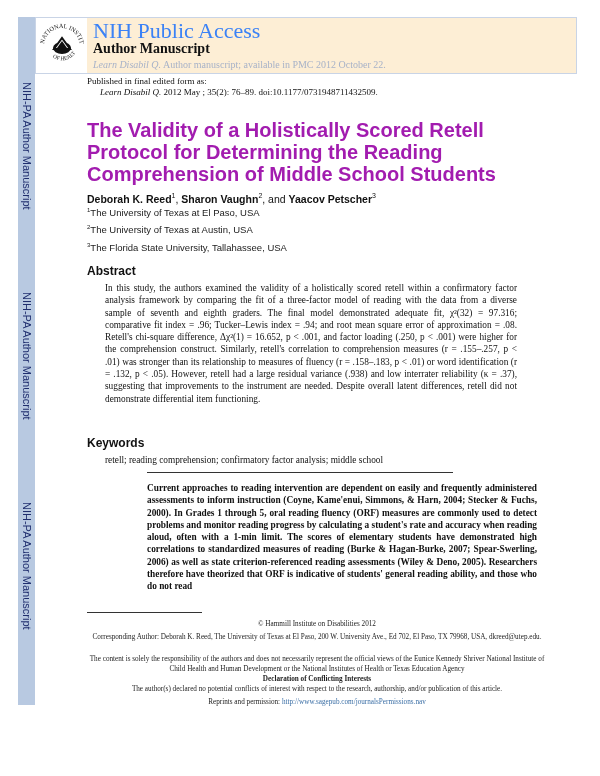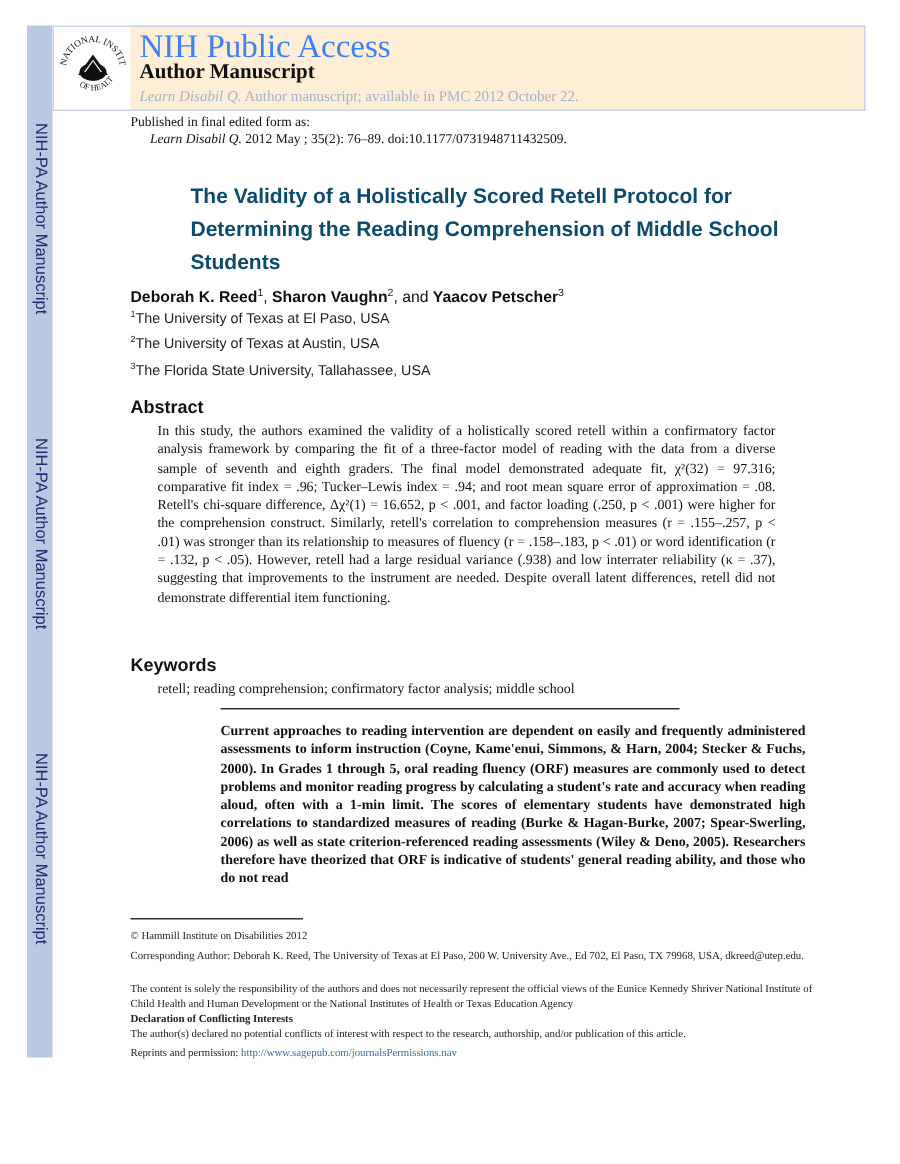--- a/index.html
+++ b/index.html
@@ -38,21 +38,21 @@
       position: absolute; left: 93px; top: 59px; font-size: 10px; color: #a7b2c8; white-space: nowrap;
     }
     .avail i { font-style: italic; }
 
     .published { position: absolute; left: 87px; top: 76px; font-size: 9px; white-space: nowrap; }
     .citation { position: absolute; left: 100px; top: 87px; font-size: 9px; white-space: nowrap; }
     .citation i { font-style: italic; }
 
     .paper-title {
       position: absolute; left: 87px; top: 119px; width: 420px;
-      font-family: "Liberation Sans", sans-serif; font-weight: bold; font-size: 14px; line-height: 22px; color: #0c4a6e; margin-left: 40px;
+      font-family: "Liberation Sans", sans-serif; font-weight: bold; font-size: 20px; line-height: 22px; color: #a21caf;
     }
 
     .authors {
       position: absolute; left: 87px; top: 192px; font-family: "Liberation Sans", sans-serif; font-size: 10.5px; white-space: nowrap;
     }
     .authors b { font-weight: bold; }
     .authors sup { font-size: 7px; }
     .affil {
       position: absolute; left: 87px; font-family: "Liberation Sans", sans-serif; font-size: 9.5px; white-space: nowrap; color: #222;
     }
@@ -67,21 +67,21 @@
     }
     .keywords { position: absolute; left: 105px; top: 455px; font-size: 9.3px; white-space: nowrap; }
 
     .rule-1 { position: absolute; left: 147px; top: 472px; width: 306px; height: 1px; background: #333; }
     .body-text {
       position: absolute; left: 147px; top: 482px; width: 390px;
       font-size: 9.3px; line-height: 12.3px; text-align: justify; font-weight: bold;
     }
     .rule-2 { position: absolute; left: 87px; top: 612px; width: 115px; height: 1px; background: #333; }
 
-    .fn { position: absolute; left: 87px; width: 460px; font-size: 7.2px; line-height: 9.5px; color: #222; }
+    .fn { position: absolute; left: 87px; width: 460px; font-size: 7.2px; line-height: 9.5px; color: #222; text-align: center; }
     .fn-bold { font-weight: bold; }
     .fn a { color: #3a6ea5; text-decoration: none; }
   </style>
 </head>
 <body>
 
 <div class="side-strip"></div>
 <div class="side-label" style="top:82px;">NIH-PA Author Manuscript</div>
 <div class="side-label" style="top:292px;">NIH-PA Author Manuscript</div>
 <div class="side-label" style="top:502px;">NIH-PA Author Manuscript</div>

